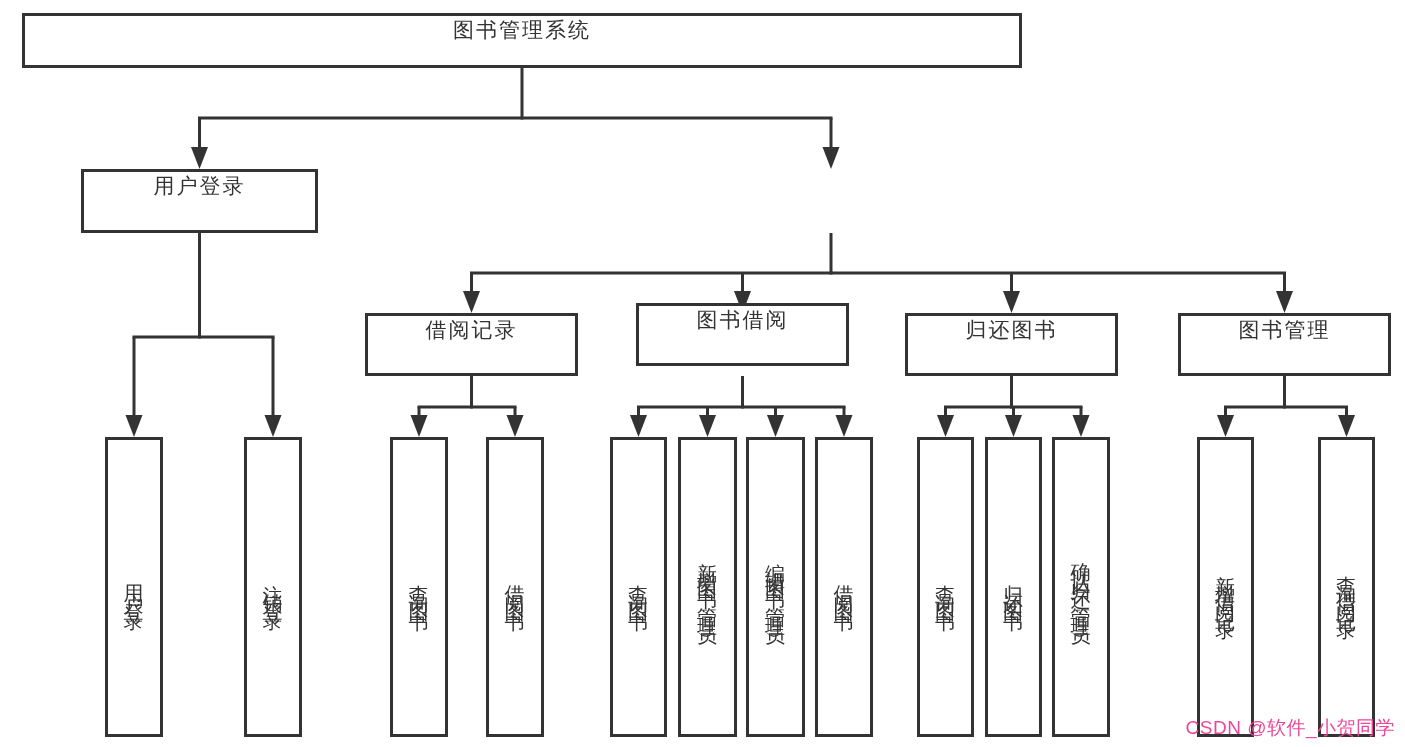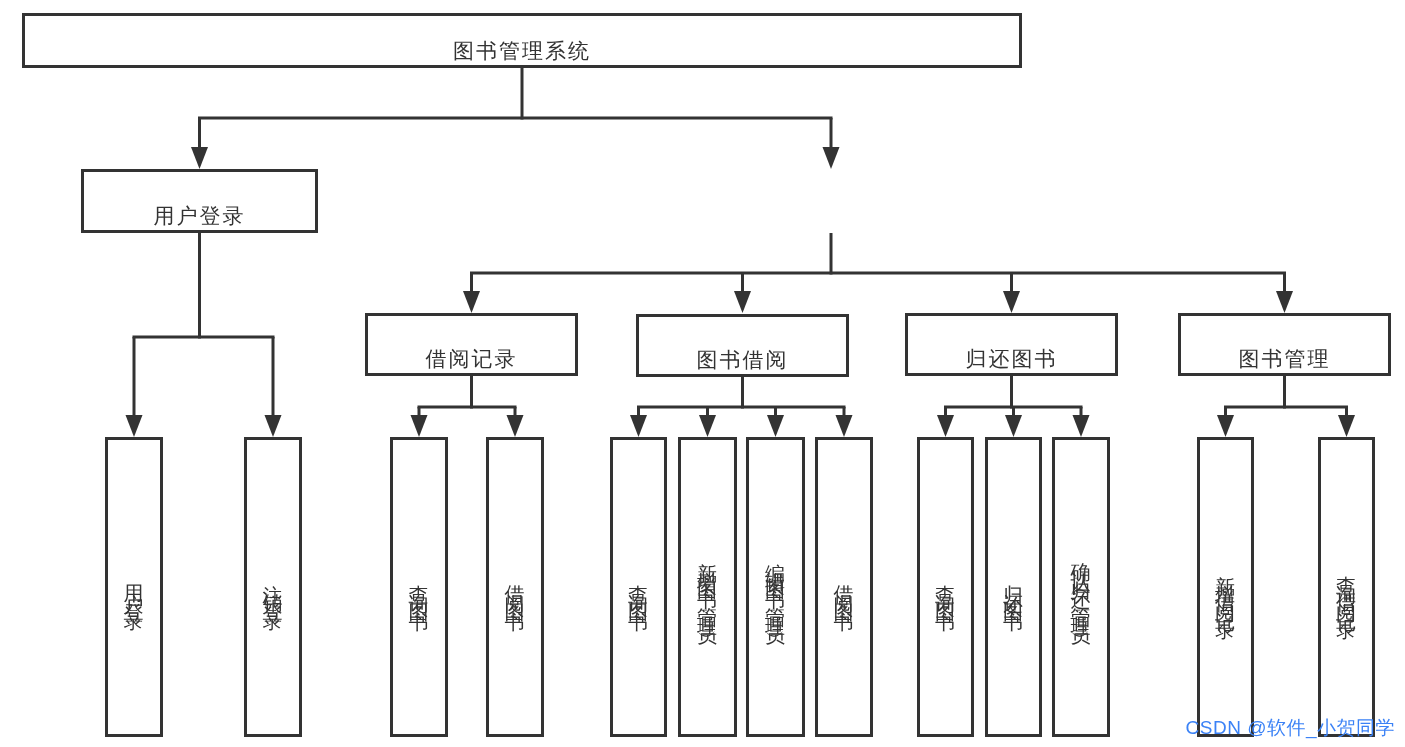--- a/index.html
+++ b/index.html
@@ -23,21 +23,21 @@
     width: 1405px;
     height: 747px;
     pointer-events: none;
   }
   .hbox {
     position: absolute;
     box-sizing: border-box;
     border: 3px solid #333333;
     background: #ffffff;
     display: flex;
-    align-items: flex-end;
+    align-items: flex-start;
     justify-content: center;
     font-size: 21px;
     letter-spacing: 2px;
     white-space: nowrap;
   }
   .vbox {
     position: absolute;
     box-sizing: border-box;
     border: 3px solid #333333;
     background: #ffffff;
@@ -54,21 +54,21 @@
     letter-spacing: 9px;
     line-height: 1;
   }
   
   #node-root { left: 22px; top: 13px; width: 1000px; height: 55px; }
   
   #node-user-login      { left: 81px;  top: 169px; width: 237px; height: 64px; }
   #node-book-management { left: 712px; top: 169px; width: 238px; height: 64px; }
   
   #node-new-book-recommendation { left: 365px;  top: 313px; width: 213px; height: 63px; }
-  #node-book-borrowing          { left: 636px;  top: 314px; width: 213px; height: 63px; }
+  #node-book-borrowing          { left: 636px;  top: 303px; width: 213px; height: 63px; }
   #node-current-borrowing       { left: 905px;  top: 313px; width: 213px; height: 63px; }
   #node-borrowing-records       { left: 1178px; top: 313px; width: 213px; height: 63px; }
   
   #leaf-user-login        { left: 105px;  width: 58px; }
   #leaf-logout            { left: 244px;  width: 58px; }
   #leaf-query-books-a     { left: 390px;  width: 58px; }
   #leaf-borrow-books-a    { left: 486px;  width: 58px; }
   #leaf-query-books-b     { left: 610px;  width: 57px; }
   #leaf-add-books-admin   { left: 678px;  width: 59px; }
   #leaf-edit-books-admin  { left: 746px;  width: 59px; }
@@ -77,21 +77,21 @@
   #leaf-return-books      { left: 985px;  width: 57px; }
   #leaf-confirm-return-admin { left: 1052px; width: 58px; }
   #leaf-add-borrow-record    { left: 1197px; width: 57px; }
   #leaf-query-borrow-record  { left: 1318px; width: 57px; }
   #watermark {
     position: absolute;
     right: 10px;
     bottom: 6px;
     font-size: 19px;
     letter-spacing: 0.5px;
-    color: #3b82f6;
+    color: #ec4899;
   }
 </style>
 </head>
 <body>
 
 <div id="canvas">
 
   <svg id="connector-svg" viewBox="0 0 1405 747" xmlns="http://www.w3.org/2000/svg">
     <g stroke="#333333" stroke-width="3" fill="none">
 

